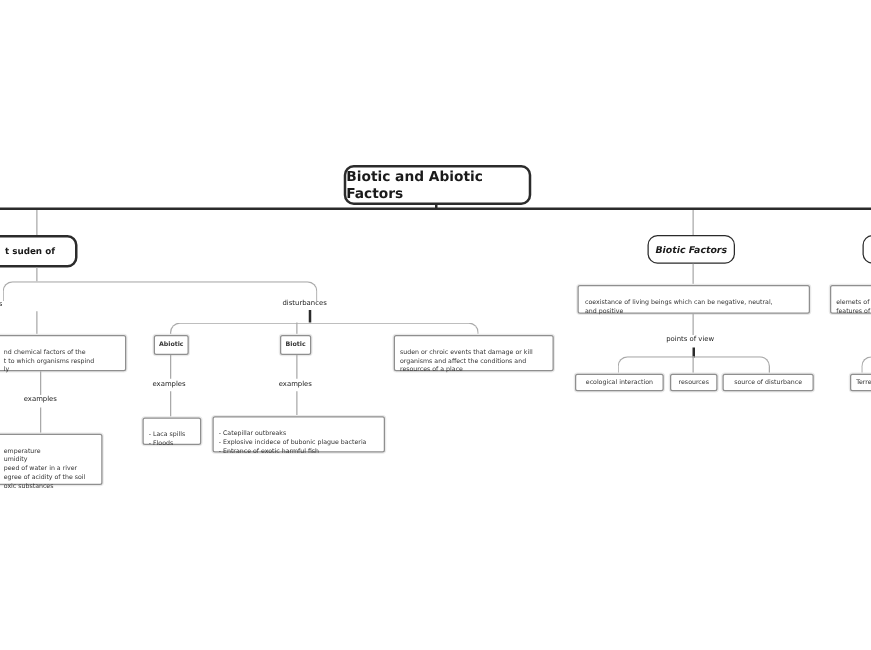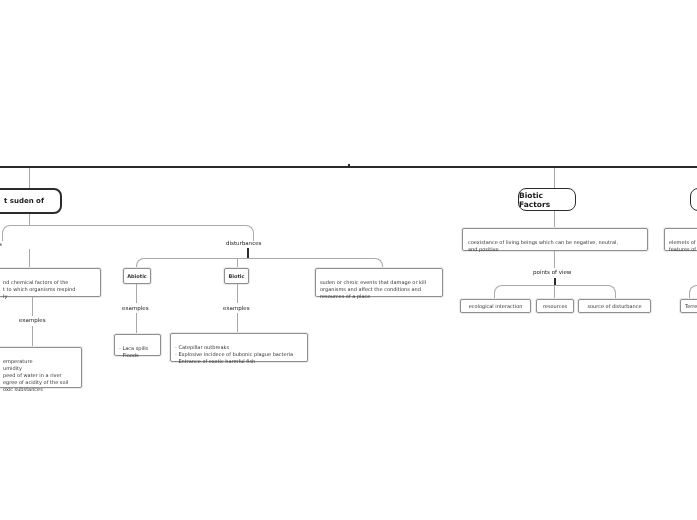--- a/index.html
+++ b/index.html
@@ -28,20 +28,23 @@
 </head>
 <body>
 
 <div class="stage">
 
   <div class="ln dk" style="left:348px;top:164px;width:2px;height:4px;"></div>
   <div class="ln dk" style="left:0;top:166px;width:697px;height:2px;"></div>
   <div class="ln" style="left:29px;top:168px;width:1px;height:20px;"></div>
   <div class="ln" style="left:554px;top:168px;width:1px;height:20px;"></div>
 
+  <div class="node" style="left:275px;top:132px;width:150px;height:32px;font-size:11px;">
+    <span>Biotic and Abiotic Factors</span>
+  </div>
 
   <div class="node" style="left:-58px;top:188px;width:120px;height:26px;font-size:7px;justify-content:flex-start;padding-left:60px;">
     <span>t suden of</span>
   </div>
 
   <div class="ln" style="left:29px;top:214px;width:1px;height:11px;"></div>
   <div class="bracket" style="left:2px;top:225px;width:250px;height:15px;"></div>
 
   <div class="lbl" style="left:-1px;top:241px;"><span>s</span></div>
   <div class="lbl" style="left:226px;top:240px;"><span>disturbances</span></div>
@@ -91,21 +94,21 @@
 
   <div class="ln" style="left:237px;top:284px;width:1px;height:19px;"></div>
   <div class="lbl" style="left:223px;top:305px;"><span>examples</span></div>
   <div class="ln" style="left:237px;top:313px;width:1px;height:20px;"></div>
   <div class="box" style="left:170px;top:333px;width:138px;height:29px;">
     <span>- Catepillar outbreaks
 - Explosive incidece of bubonic plague bacteria
 - Entrance of exotic harmful fish</span>
   </div>
 
-  <div class="node" style="left:518px;top:188px;width:58px;height:23px;font-size:7.5px;border-width:1.5px;">
+  <div class="node" style="left:518px;top:188px;width:70px;height:23px;font-size:7.5px;border-width:1.5px;font-style:italic;">
     <span>Biotic Factors</span>
   </div>
   <div class="ln" style="left:554px;top:211px;width:1px;height:17px;"></div>
   <div class="box" style="left:462px;top:228px;width:186px;height:23px;padding-left:5px;">
     <span>coexistance of  living beings which can be negative, neutral,
 and positive</span>
   </div>
   <div class="ln" style="left:554px;top:251px;width:1px;height:17px;"></div>
   <div class="lbl" style="left:533px;top:269px;"><span>points of view</span></div>
   <div class="ln dk" style="left:554px;top:278px;width:2px;height:8px;"></div>

